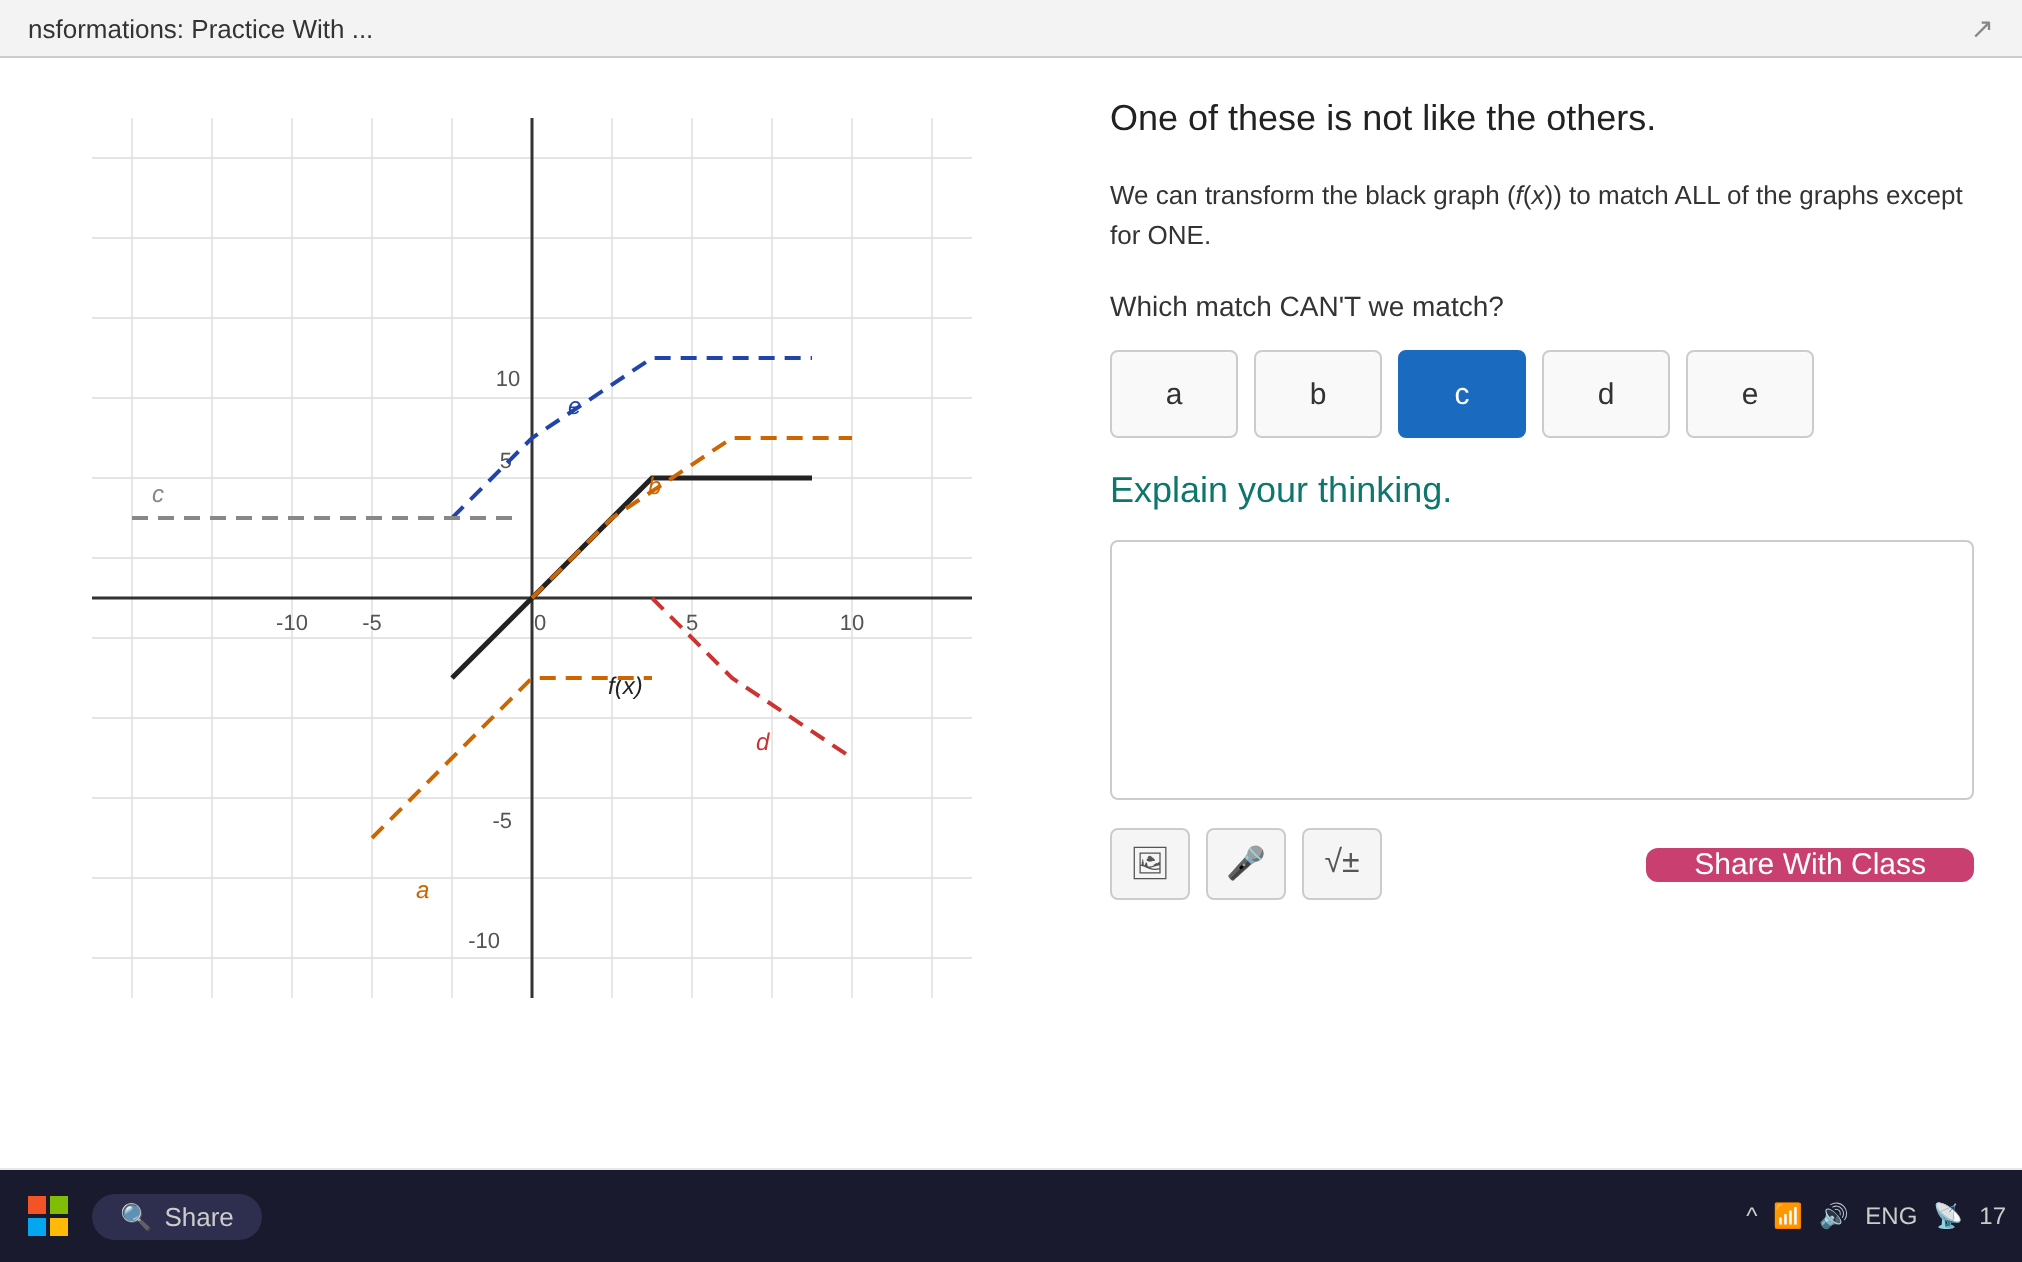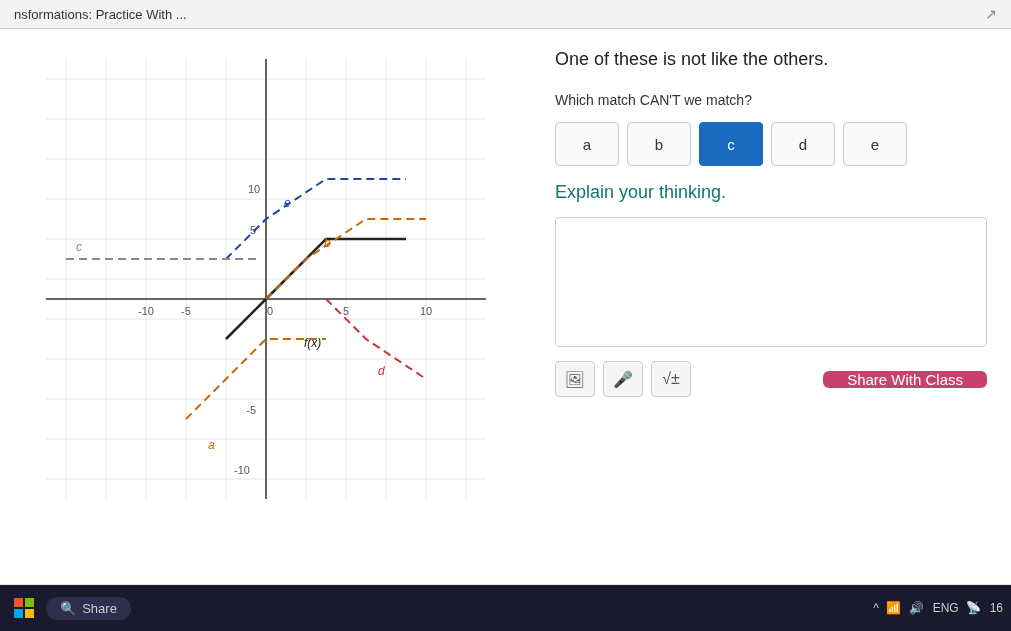--- a/index.html
+++ b/index.html
@@ -293,20 +293,23 @@
         <text x="332" y="316" font-size="12" fill="#cc3333" font-style="italic">d</text>
 
       </svg>
     </div>
   </div>
 
   <div class="right-panel">
 
     <h2 class="question-title">One of these is not like the others.</h2>
 
+    <p class="description-text">
+      We can transform the black graph (<em>f</em>(<em>x</em>)) to match ALL of the graphs except for ONE.
+    </p>
 
     <p class="which-graph-label">Which match CAN'T we match?</p>
 
     <div class="graph-options">
       <button class="graph-option-btn">a</button>
       <button class="graph-option-btn">b</button>
       <button class="graph-option-btn selected">c</button>
       <button class="graph-option-btn">d</button>
       <button class="graph-option-btn">e</button>
     </div>
@@ -345,15 +348,15 @@
   <div class="taskbar-search">
     <span>🔍</span>
     <span>Share</span>
   </div>
   <div class="taskbar-right">
     <span>^</span>
     <span>📶</span>
     <span>🔊</span>
     <span>ENG</span>
     <span>📡</span>
-    <span>16</span>
+    <span>17</span>
   </div>
 </div>
 
 </body></html>

